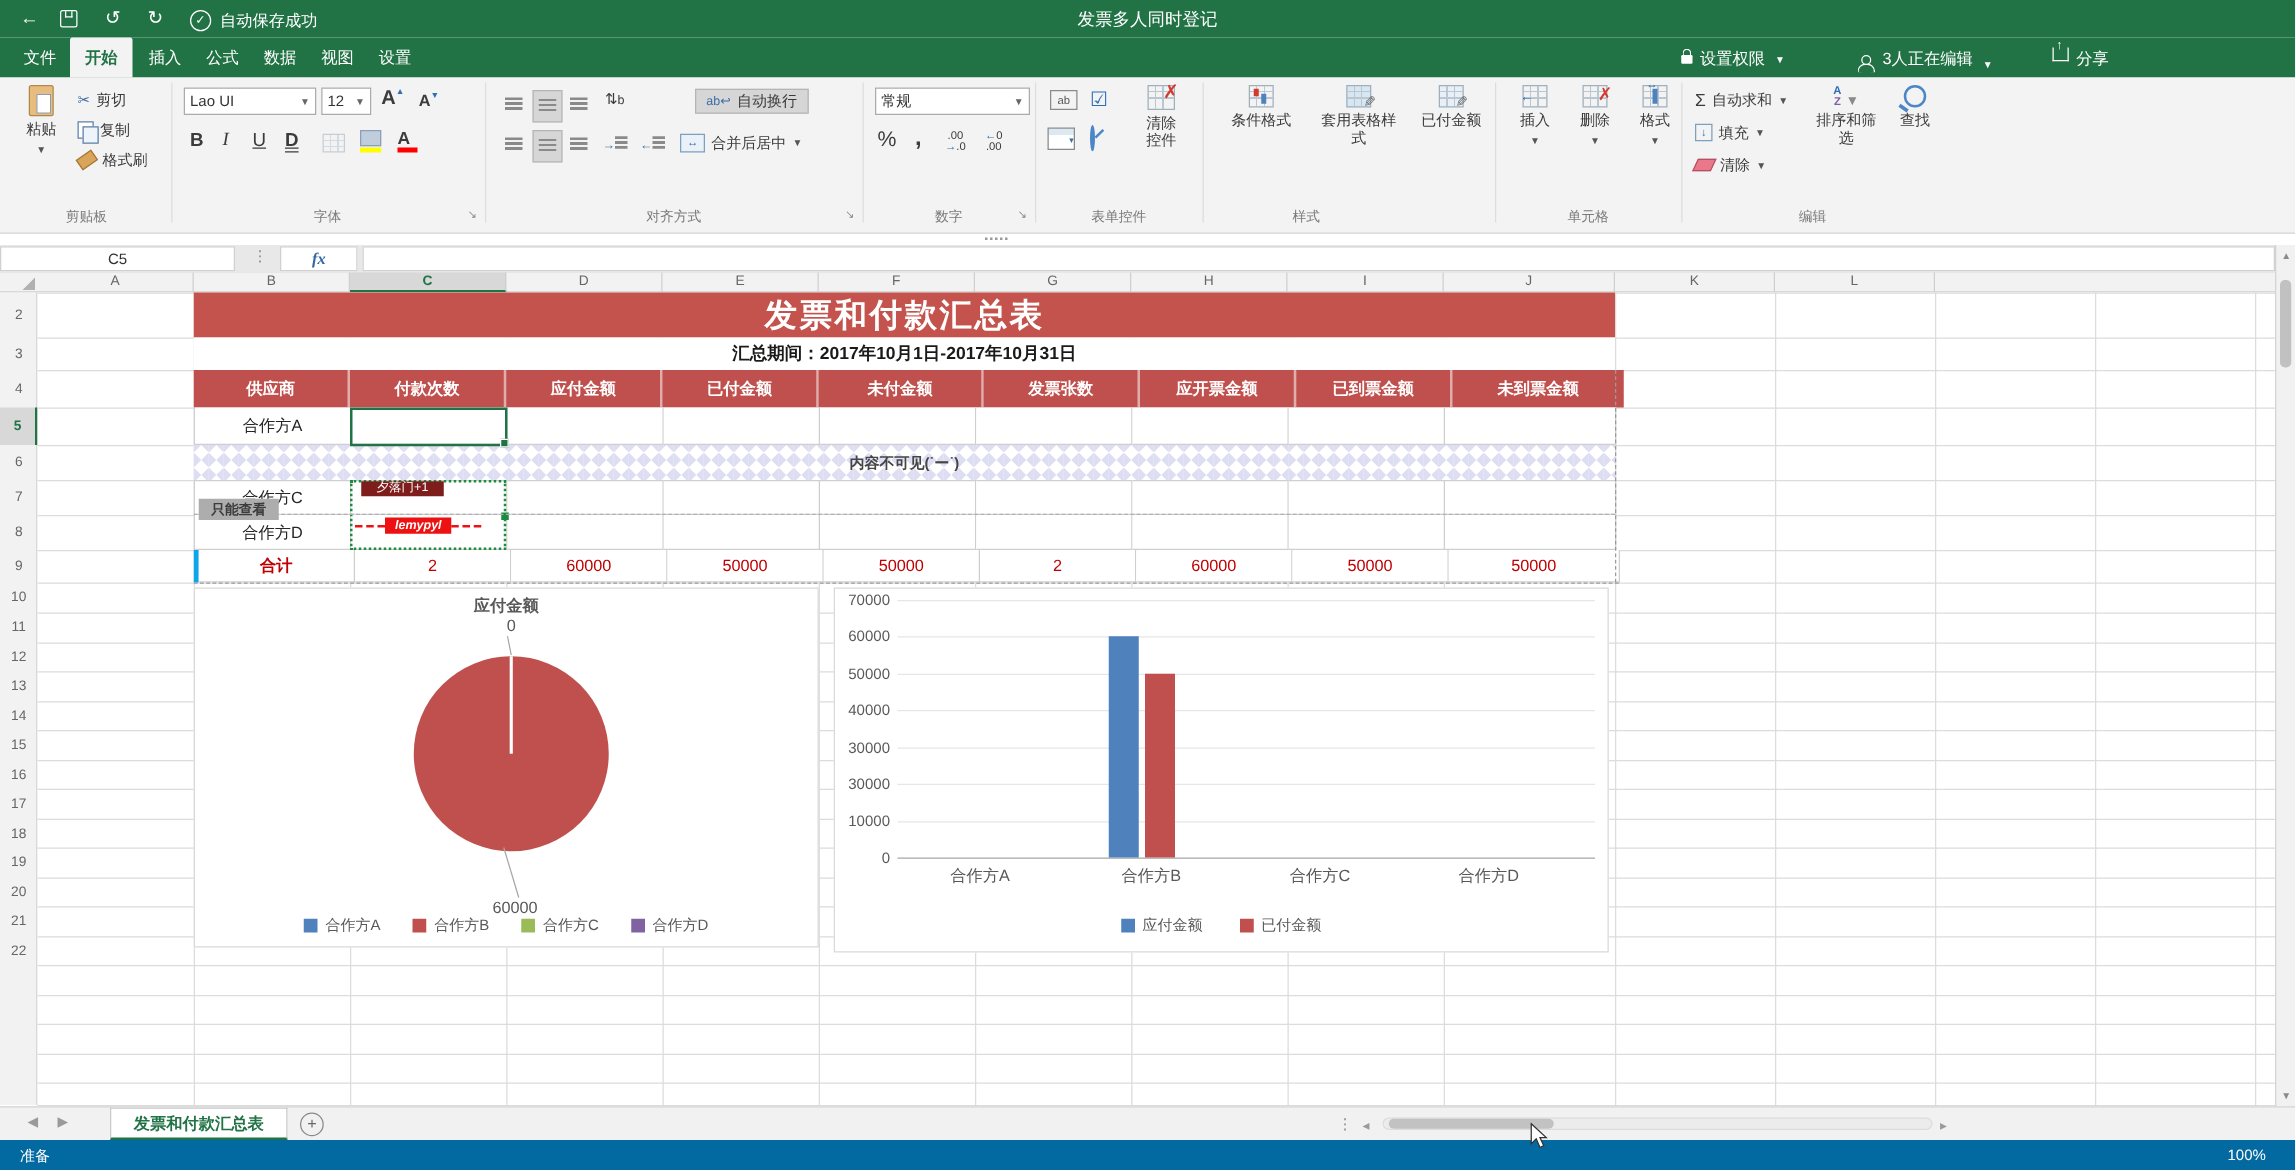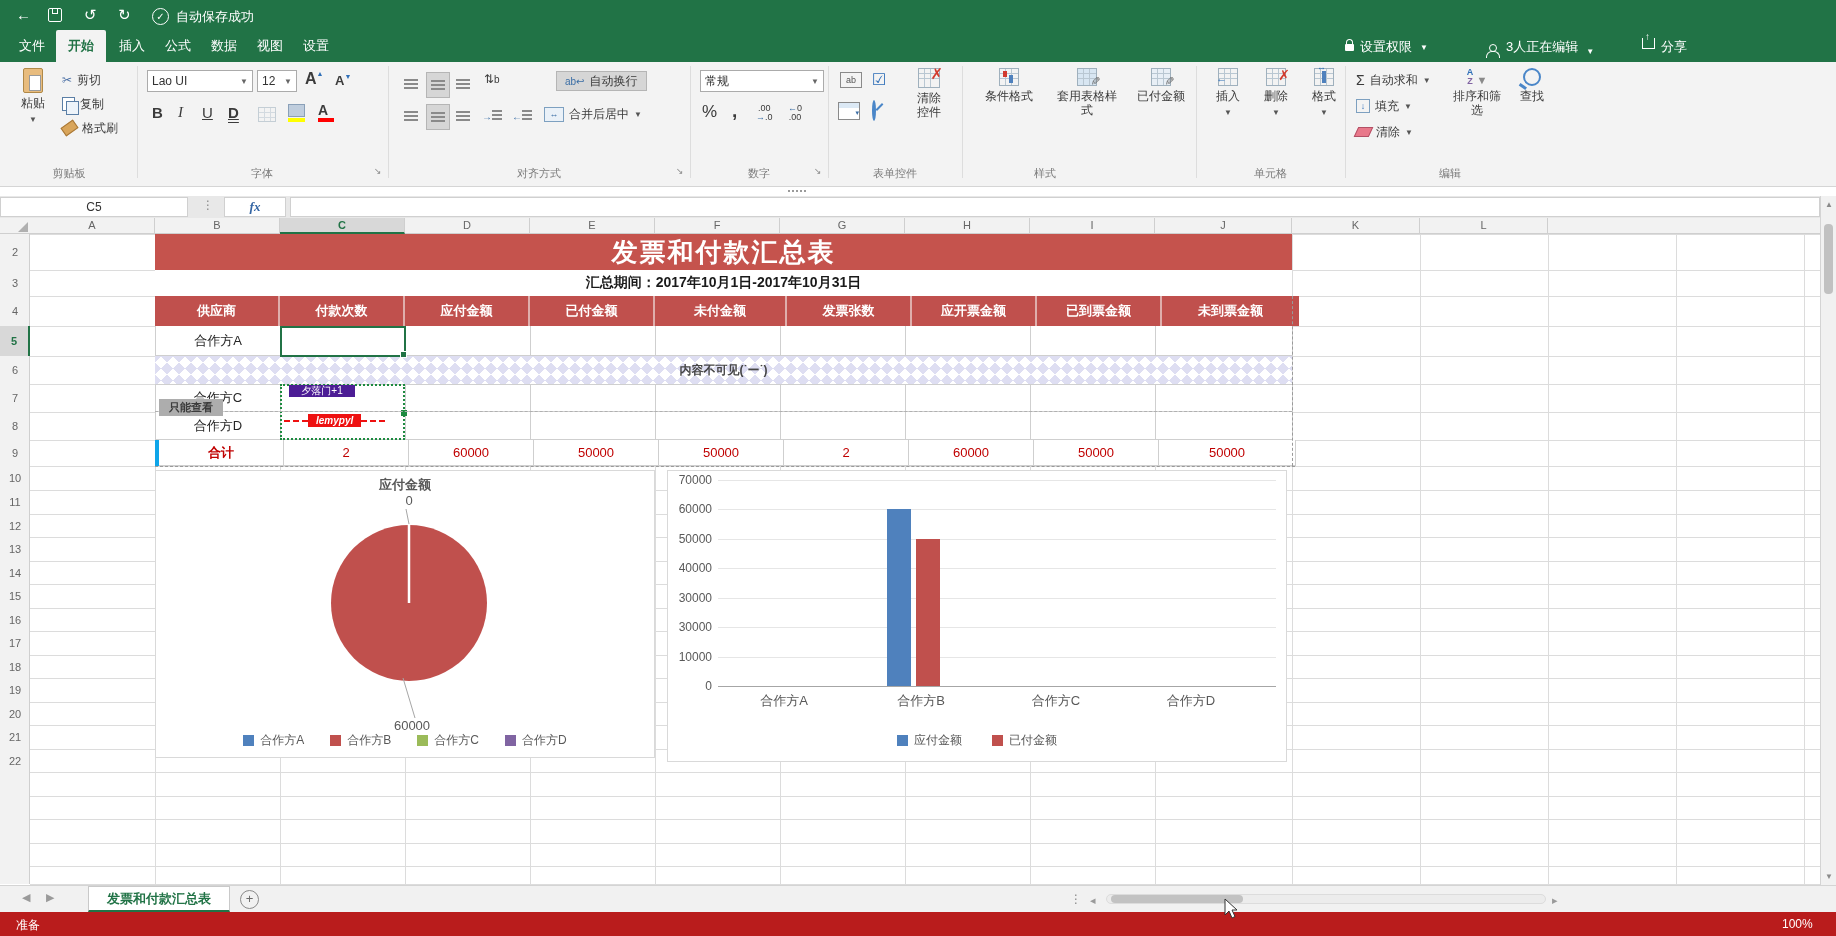--- a/index.html
+++ b/index.html
@@ -56,33 +56,34 @@
   .red{color:#c00000}
   .hatch{background-color:#fff;
      background-image:linear-gradient(45deg,#dedef2 25%,transparent 25%,transparent 75%,#dedef2 75%),
                       linear-gradient(-45deg,#dedef2 25%,transparent 25%,transparent 75%,#dedef2 75%);
      background-size:12px 12px}
   
   .chart{position:absolute;background:#fff;border:1px solid #d9d9d9;z-index:4;box-sizing:border-box}
   .ctext{position:absolute;font-size:13px;color:#595959;text-align:center}
   
   .tabbar{left:0;top:885px;width:1836px;height:27px;background:#f1f1f1;border-top:1px solid #d4d4d4;box-sizing:border-box}
-  .statusbar{left:0;top:912px;width:1836px;height:24px;background:#b91c1c;color:#fff;font-size:12px}
+  .statusbar{left:0;top:912px;width:1836px;height:24px;background:#0369a1;color:#fff;font-size:12px}
   .navarr{position:absolute;top:5px;color:#9a9a9a;font-size:11px}
 </style>
 </head>
 <body>
 
 <div class="abs titlebar">
   <span class="tbico" style="left:16px">←</span>
   <span class="abs" style="left:48px;top:8px"><span class="sv"></span></span>
   <span class="tbico" style="left:84px">↺</span>
   <span class="tbico" style="left:118px">↻</span>
   <span class="abs" style="left:152px;top:6px"><span class="ckc">✓</span></span>
   <span class="abs" style="left:176px;top:8px;font-size:13px">自动保存成功</span>
+  <div class="abs" style="left:0;right:0;top:7px;text-align:center;font-size:14px;pointer-events:none">发票多人同时登记</div>
 </div>
 
 <div class="abs tabrow">
   <span class="menutab" style="left:10px;width:44px">文件</span>
   <span class="menutab active" style="left:56px;width:50px">开始</span>
   <span class="menutab" style="left:110px;width:44px">插入</span>
   <span class="menutab" style="left:156px;width:44px">公式</span>
   <span class="menutab" style="left:202px;width:44px">数据</span>
   <span class="menutab" style="left:248px;width:44px">视图</span>
   <span class="menutab" style="left:294px;width:44px">设置</span>
@@ -443,21 +444,21 @@
   <div class="tc red" style="width:125px">50000</div>
   <div class="tc red" style="width:137px">50000</div>
 </div>
 
 <div class="abs" style="left:280px;top:326px;width:126px;height:31px;border:2px solid #217346;box-sizing:border-box;z-index:5">
   <span style="position:absolute;right:-3px;bottom:-3px;width:5px;height:5px;background:#217346;border:1px solid #fff"></span>
 </div>
 <div class="abs" style="left:280px;top:384px;width:125px;height:56px;border:2px dotted #1c8a3f;box-sizing:border-box;z-index:5">
   <span style="position:absolute;right:-4px;top:24px;width:6px;height:6px;background:#1c8a3f"></span>
 </div>
-<div class="abs" style="left:289px;top:385px;width:66px;height:12px;background:#4c1d95;color:#fff;font-size:10px;line-height:12px;text-align:center;overflow:hidden;z-index:6">夕落门+1</div>
+<div class="abs" style="left:289px;top:385px;width:66px;height:12px;background:#7f1d1d;color:#fff;font-size:10px;line-height:12px;text-align:center;overflow:hidden;z-index:6">夕落门+1</div>
 <div class="abs" style="left:284px;top:414px;display:flex;align-items:center;z-index:6">
   <span style="width:24px;border-top:2px dashed #ee1111"></span>
   <span style="background:#ee1111;color:#fff;font-size:10px;font-weight:bold;font-style:italic;padding:1px 8px">lemypyl</span>
   <span style="width:24px;border-top:2px dashed #ee1111"></span>
 </div>
 <div class="abs" style="left:155px;top:411px;width:1137px;border-top:1px dashed #b0b0b0;z-index:5"></div>
 <div class="abs" style="left:159px;top:399px;background:#adadad;color:#3c3c3c;font-size:11px;font-weight:bold;padding:1px 10px;z-index:6">只能查看</div>
 <div class="abs" style="left:155px;top:466px;width:1140px;border-top:1px dashed #9a9a9a;z-index:4"></div>
 <div class="abs" style="left:1292px;top:296px;height:170px;border-left:1px dashed #9a9a9a;z-index:4"></div>
 

